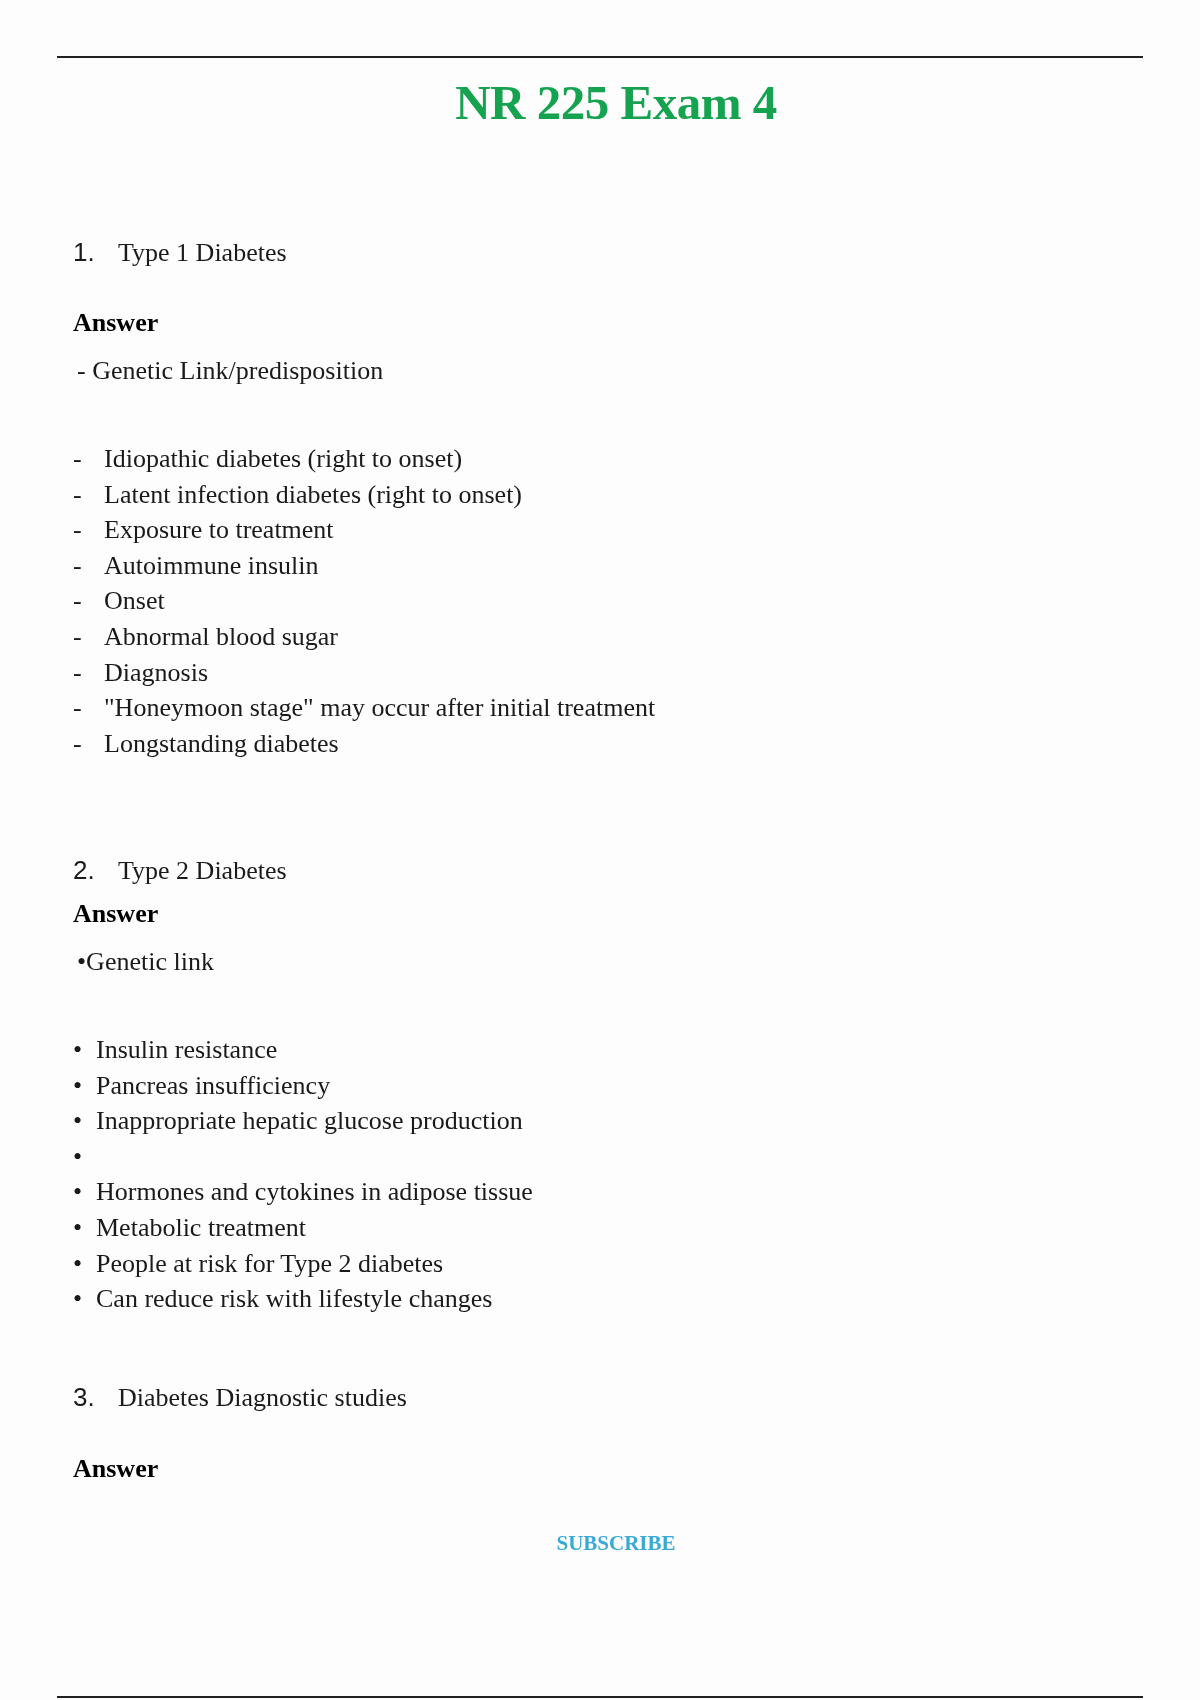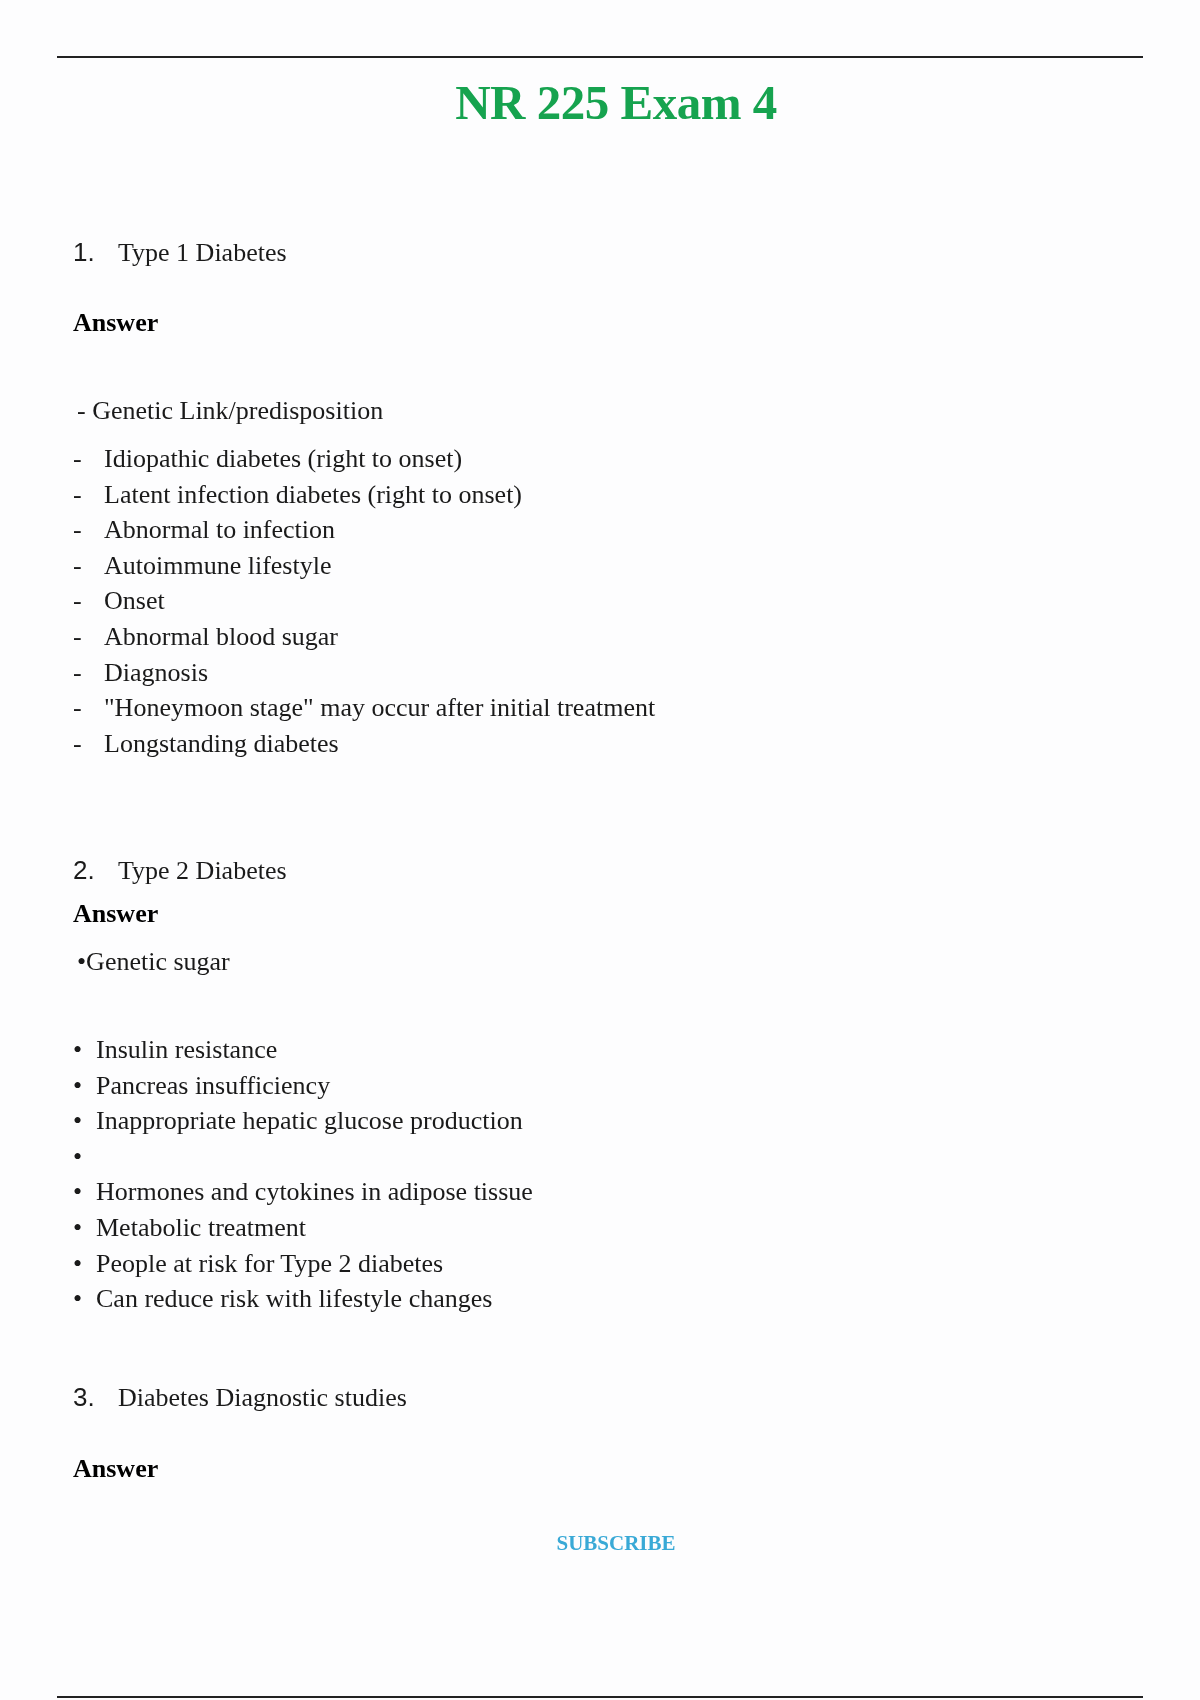--- a/index.html
+++ b/index.html
@@ -107,37 +107,37 @@
 <body>
 
 <div class="rule top"></div>
 
 <h1 class="title" style="margin:0;">NR 225 Exam 4</h1>
 
 <div class="q-heading" style="top:211px;">
   <span class="q-num">1.</span><span class="q-text">Type 1 Diabetes</span>
 </div>
 <div class="answer-label" style="top:308px;">Answer</div>
-<div class="lead-line" style="top:356px;margin-top:40px;">- Genetic Link/predisposition</div>
+<div class="lead-line" style="top:356px;">- Genetic Link/predisposition</div>
 <ul class="list dash" style="top:441px;">
   <li>
       <span class="marker">-</span>
       <span>Idiopathic diabetes (right to onset)</span>
     </li>
   <li>
       <span class="marker">-</span>
       <span>Latent infection diabetes (right to onset)</span>
     </li>
   <li>
       <span class="marker">-</span>
-      <span>Abnormal to infection</span>
-    </li>
-  <li>
-      <span class="marker">-</span>
-      <span>Autoimmune lifestyle</span>
+      <span>Exposure to treatment</span>
+    </li>
+  <li>
+      <span class="marker">-</span>
+      <span>Autoimmune insulin</span>
     </li>
   <li>
       <span class="marker">-</span>
       <span>Onset</span>
     </li>
   <li>
       <span class="marker">-</span>
       <span>Abnormal blood sugar</span>
     </li>
   <li>
@@ -151,21 +151,21 @@
   <li>
       <span class="marker">-</span>
       <span>Longstanding diabetes</span>
     </li>
 </ul>
 
 <div class="q-heading" style="top:829px;">
   <span class="q-num">2.</span><span class="q-text">Type 2 Diabetes</span>
 </div>
 <div class="answer-label" style="top:899px;">Answer</div>
-<div class="lead-line" style="top:947px;">•Genetic sugar</div>
+<div class="lead-line" style="top:947px;">•Genetic link</div>
 <ul class="list bullet" style="top:1032px;">
   <li>
       <span class="marker">•</span>
       <span>Insulin resistance</span>
     </li>
   <li>
       <span class="marker">•</span>
       <span>Pancreas insufficiency</span>
     </li>
   <li>

